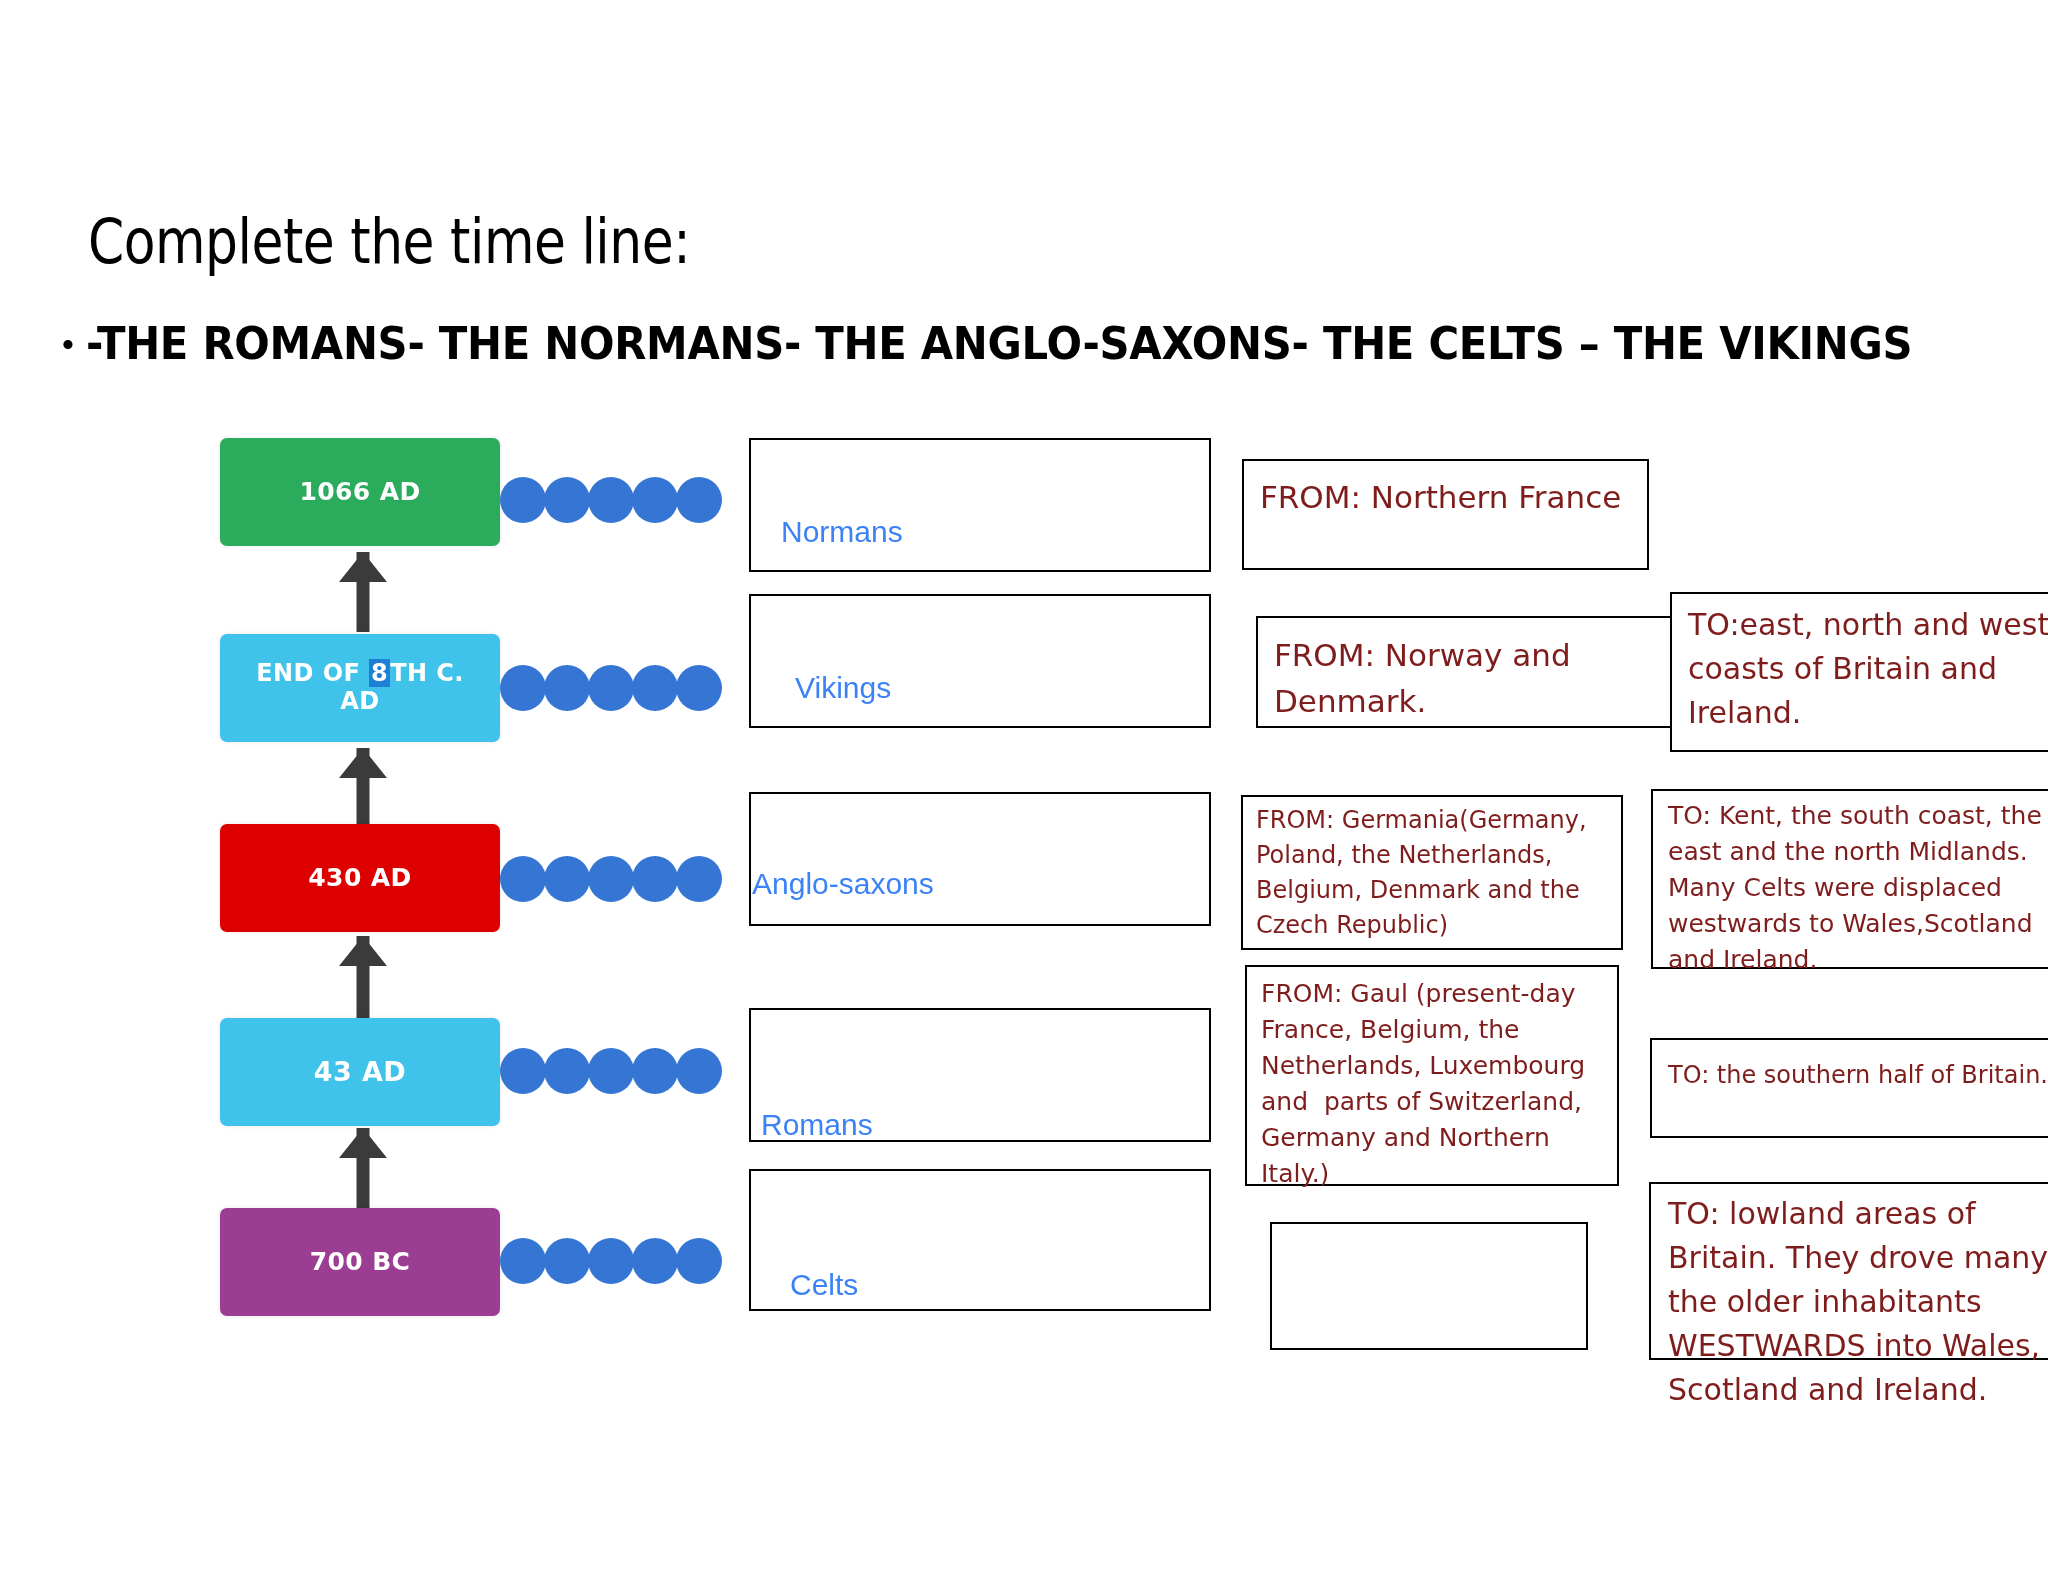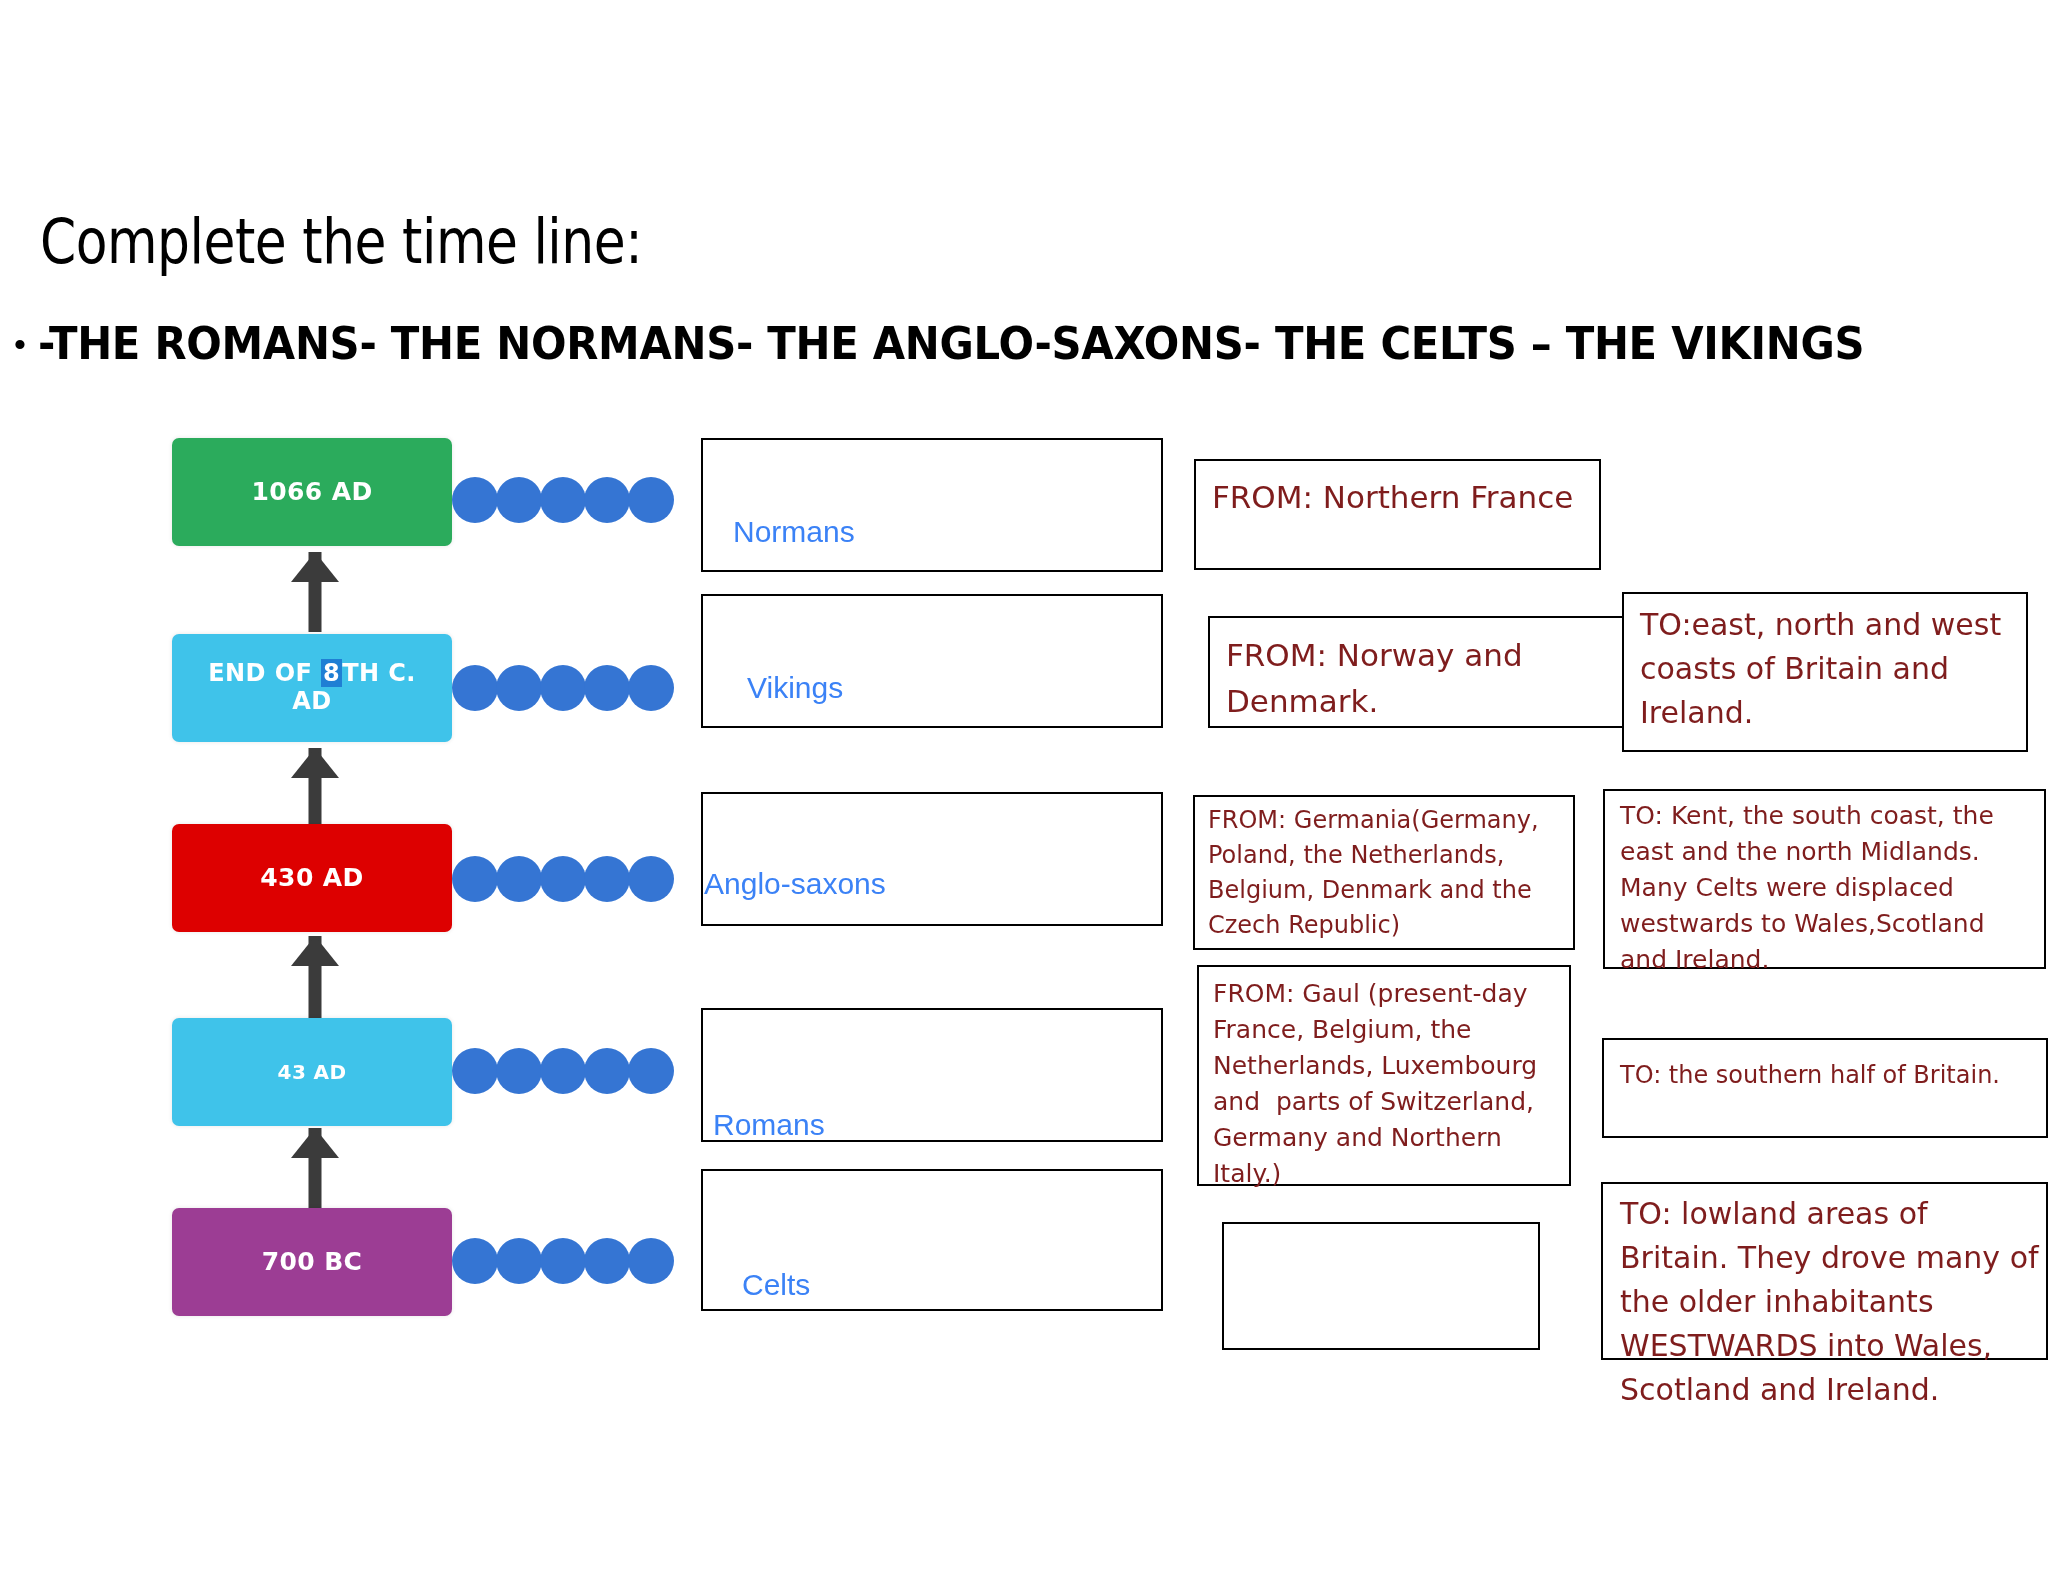--- a/index.html
+++ b/index.html
@@ -3,21 +3,21 @@
 <meta charset="utf-8">
 <style>
   html,body{margin:0;padding:0;}
   body{
     width:2048px;height:1582px;
     background:#ffffff;
     font-family:"Liberation Sans", sans-serif;
     overflow:hidden;
     position:relative;
   }
-  #slide{position:absolute;inset:0;}
+  #slide{position:absolute;inset:0;margin-left:48px;}
 
   
   .title{
     position:absolute;left:40px;top:205px;
     font-family:"DejaVu Sans", sans-serif;
     font-size:62px;font-weight:400;color:#000;
     letter-spacing:-0.5px;white-space:nowrap;
     font-stretch:condensed;
     transform:scaleX(.93);transform-origin:left center;
   }
@@ -148,21 +148,21 @@
     <span class="bead"></span>
     <span class="bead"></span>
     <span class="bead"></span>
   </div>
 
   <div class="tl-arrow" style="left:285px;top:936px;width:60px;height:82px;">
     <span class="shaft" style="height:82px;"></span>
     <span class="head"></span>
   </div>
 
-  <div class="tl-block" style="left:172px;top:1018px;width:280px;height:108px;background:#3fc3ea;font-size:20px;">
+  <div class="tl-block" style="left:172px;top:1018px;width:280px;height:108px;background:#3fc3ea;font-size:27px;">
     <span class="tl-label">43 AD</span>
   </div>
   <div class="beads" style="left:452px;top:1048px;">
     <span class="bead"></span>
     <span class="bead"></span>
     <span class="bead"></span>
     <span class="bead"></span>
     <span class="bead"></span>
   </div>
 

